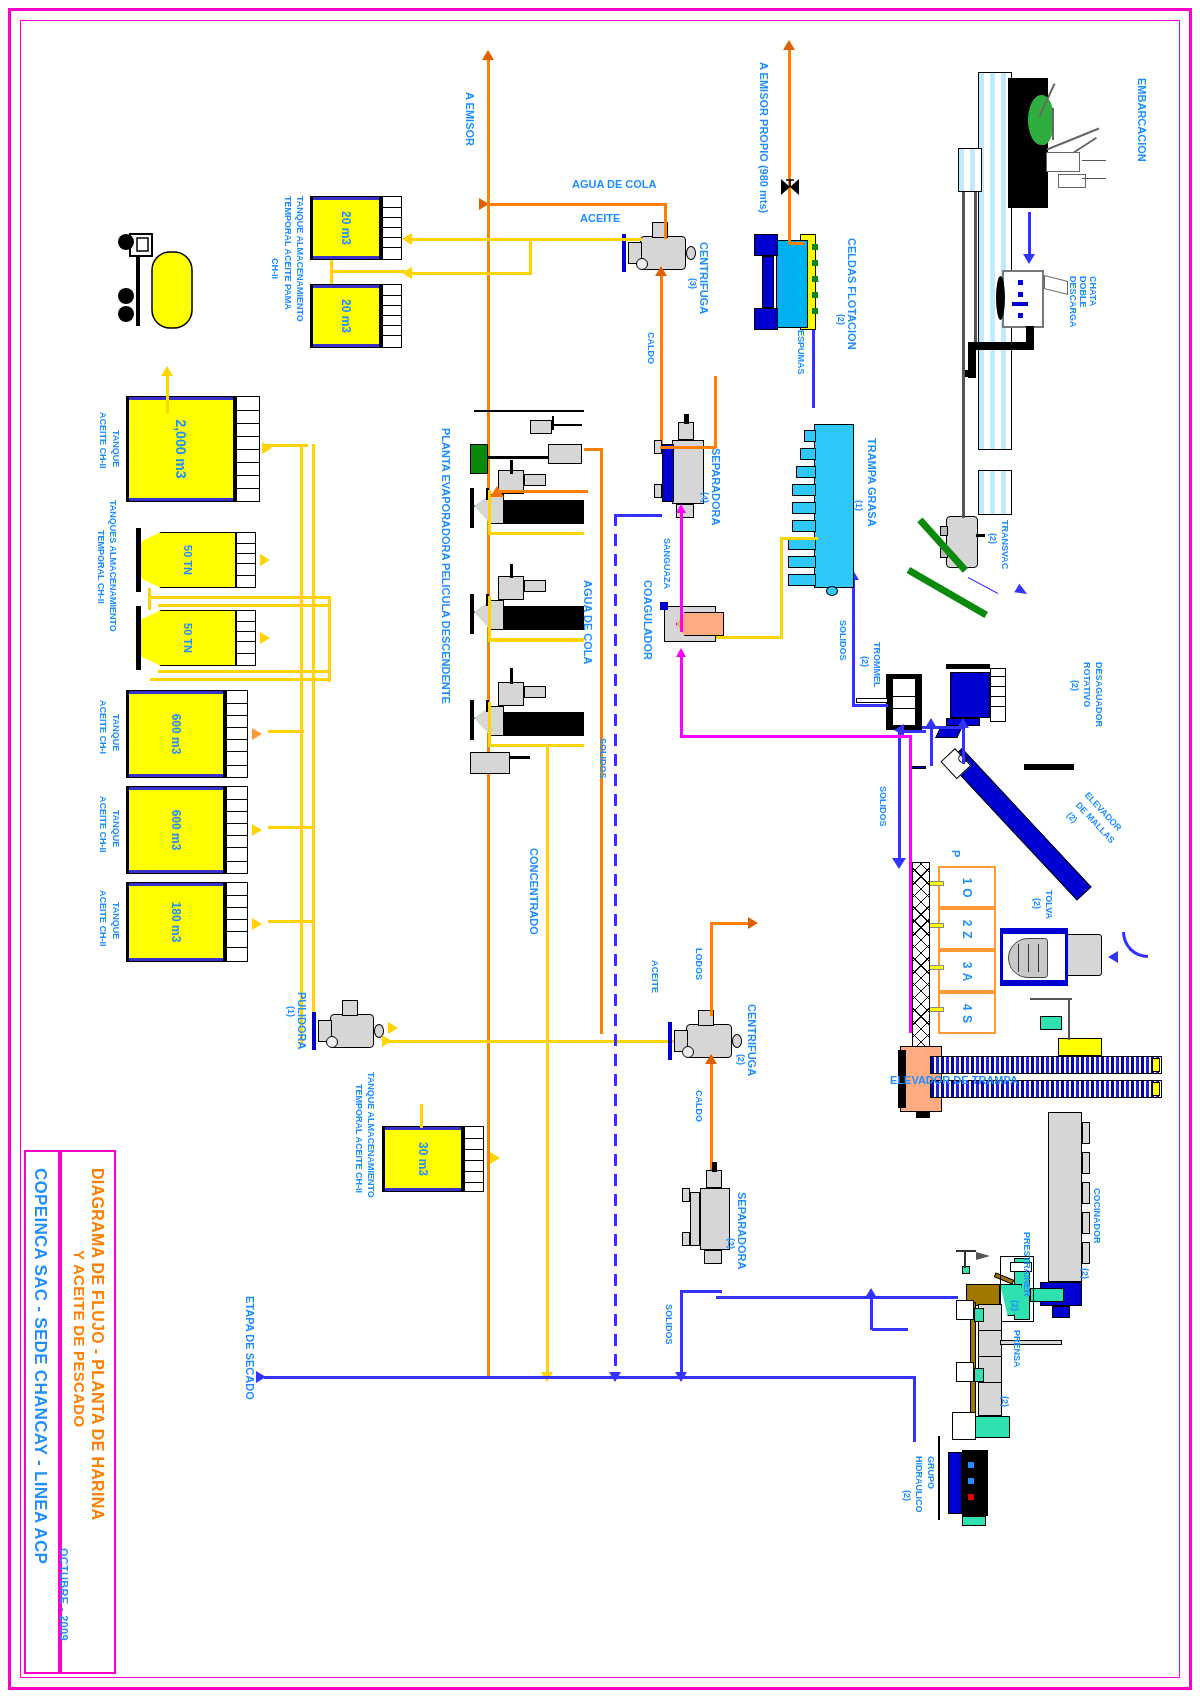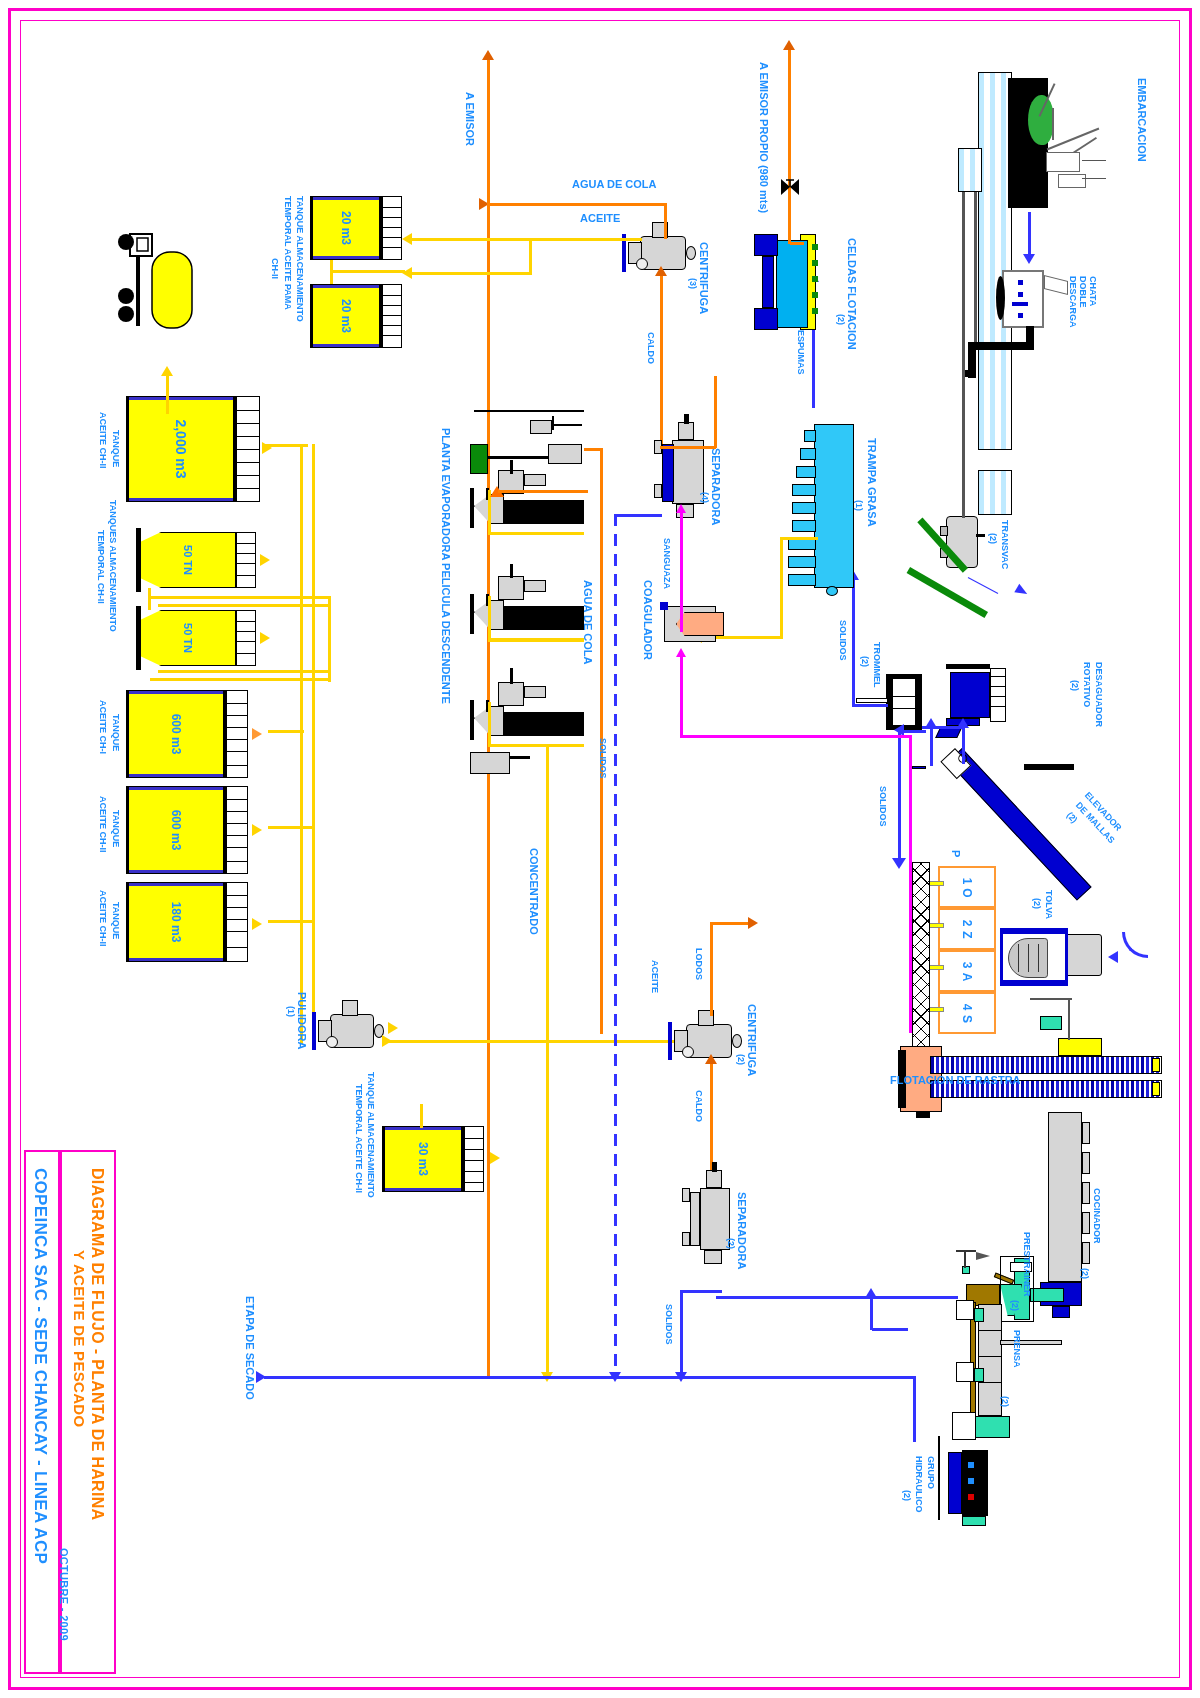--- a/index.html
+++ b/index.html
@@ -281,21 +281,21 @@
         border:1px solid #000;"></div>
   <div class="eq" style="left:930px; top:1080px; width:232px; height:18px; background:
         repeating-linear-gradient(to right, #0000aa 0 3px, #ffffff 3px 5px, #2222dd 5px 8px, #ffffff 8px 10px);
         border:1px solid #000;"></div>
   <div class="eq eq-ylw" style="left:1058px; top:1038px; width:44px; height:18px;"></div>
   <div class="eq eq-teal" style="left:1040px; top:1016px; width:22px; height:14px; border:1px solid #000;"></div>
   <div class="eq" style="left:1068px; top:1000px; width:2px; height:40px; background:#555;"></div>
   <div class="eq" style="left:1030px; top:998px; width:42px; height:2px; background:#555;"></div>
   <div class="eq eq-ylw" style="left:1152px; top:1058px; width:8px; height:14px;"></div>
   <div class="eq eq-ylw" style="left:1152px; top:1082px; width:8px; height:14px;"></div>
-  <div class="lbl md" style="left:890px; top:1074px; transform:rotate(0deg);">FLOTACION DE RASTRA</div>
+  <div class="lbl md" style="left:890px; top:1074px; transform:rotate(0deg);">ELEVADOR DE TRAMPA</div>
 
   <div class="cocina" style="left:1048px; top:1112px; width:34px; height:170px;"></div>
   <div class="eq" style="left:1082px; top:1122px; width:8px; height:22px; background:#d6d6d6; border:1px solid #000;"></div>
   <div class="eq" style="left:1082px; top:1152px; width:8px; height:22px; background:#d6d6d6; border:1px solid #000;"></div>
   <div class="eq" style="left:1082px; top:1182px; width:8px; height:22px; background:#d6d6d6; border:1px solid #000;"></div>
   <div class="eq" style="left:1082px; top:1212px; width:8px; height:22px; background:#d6d6d6; border:1px solid #000;"></div>
   <div class="eq" style="left:1082px; top:1242px; width:8px; height:22px; background:#d6d6d6; border:1px solid #000;"></div>
   <div class="eq eq-blue" style="left:1040px; top:1282px; width:42px; height:24px;"></div>
   <div class="eq eq-blue" style="left:1052px; top:1306px; width:18px; height:12px;"></div>
   <div class="lbl sm" style="left:1102px; top:1188px; transform:rotate(90deg);">COCINADOR</div>

